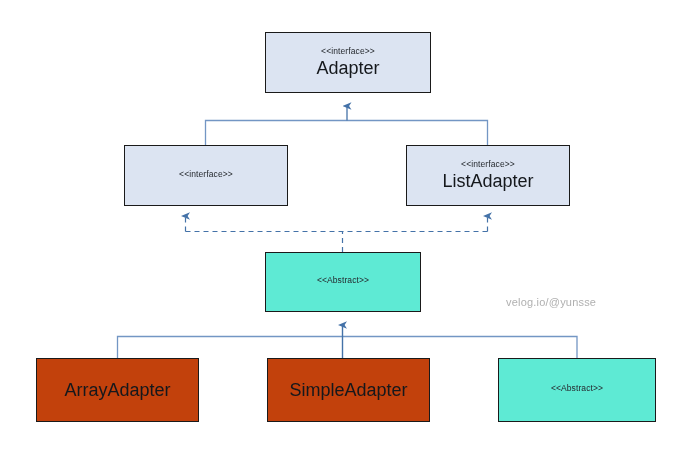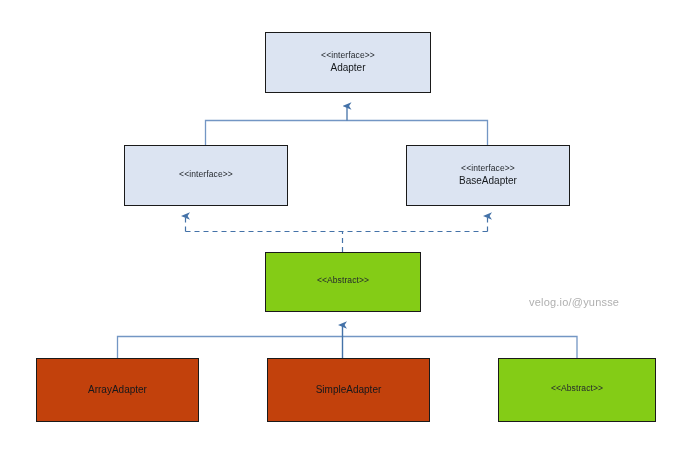--- a/index.html
+++ b/index.html
@@ -28,26 +28,26 @@
     line-height: 1.05;
   }
   .uml-box .stereotype {
     font-size: 8.5px;
     color: #25292e;
     letter-spacing: 0.1px;
     margin-bottom: 3px;
     white-space: nowrap;
   }
   .uml-box .cls-name {
-    font-size: 10px;
+    font-size: 18px;
     color: #15181c;
     white-space: nowrap;
   }
   .fill-interface { background: #dce4f2; }
-  .fill-abstract  { background: #84cc16; }
+  .fill-abstract  { background: #5eead4; }
   .fill-concrete  { background: #c2410c; }
 
   .edge-layer {
     position: absolute;
     left: 0;
     top: 0;
     width: 695px;
     height: 452px;
     pointer-events: none;
   }
@@ -96,34 +96,34 @@
     <div class="stereotype">&lt;&lt;interface&gt;&gt;</div>
     <div class="cls-name">Adapter</div>
   </div>
 
   <div class="uml-box fill-interface" style="left:124px; top:145px; width:164px; height:61px;">
     <div class="stereotype">&lt;&lt;interface&gt;&gt;</div>
   </div>
 
   <div class="uml-box fill-interface" style="left:406px; top:145px; width:164px; height:61px;">
     <div class="stereotype">&lt;&lt;interface&gt;&gt;</div>
-    <div class="cls-name">BaseAdapter</div>
+    <div class="cls-name">ListAdapter</div>
   </div>
 
   <div class="uml-box fill-abstract" style="left:265px; top:252px; width:156px; height:60px;">
     <div class="stereotype">&lt;&lt;Abstract&gt;&gt;</div>
   </div>
 
   <div class="uml-box fill-concrete" style="left:36px; top:358px; width:163px; height:64px;">
     <div class="cls-name">ArrayAdapter</div>
   </div>
 
   <div class="uml-box fill-concrete" style="left:267px; top:358px; width:163px; height:64px;">
     <div class="cls-name">SimpleAdapter</div>
   </div>
 
   <div class="uml-box fill-abstract" style="left:498px; top:358px; width:158px; height:64px;">
     <div class="stereotype">&lt;&lt;Abstract&gt;&gt;</div>
   </div>
 
-  <div class="watermark" style="left:529px; top:296px;">velog.io/@yunsse</div>
+  <div class="watermark" style="left:506px; top:296px;">velog.io/@yunsse</div>
 
 </div>
 
 </body></html>

